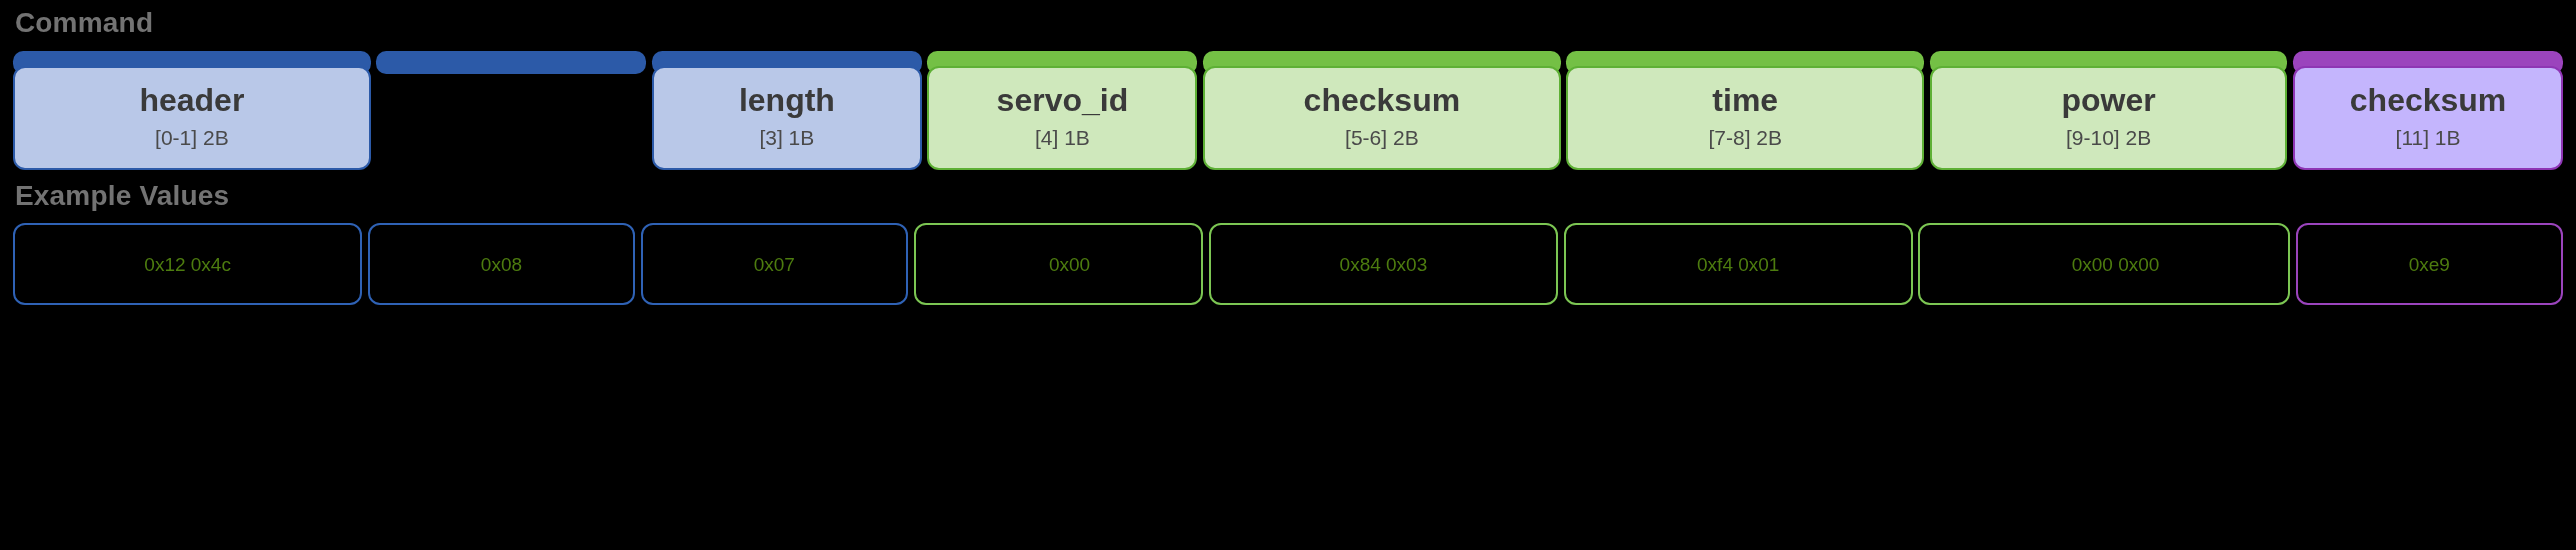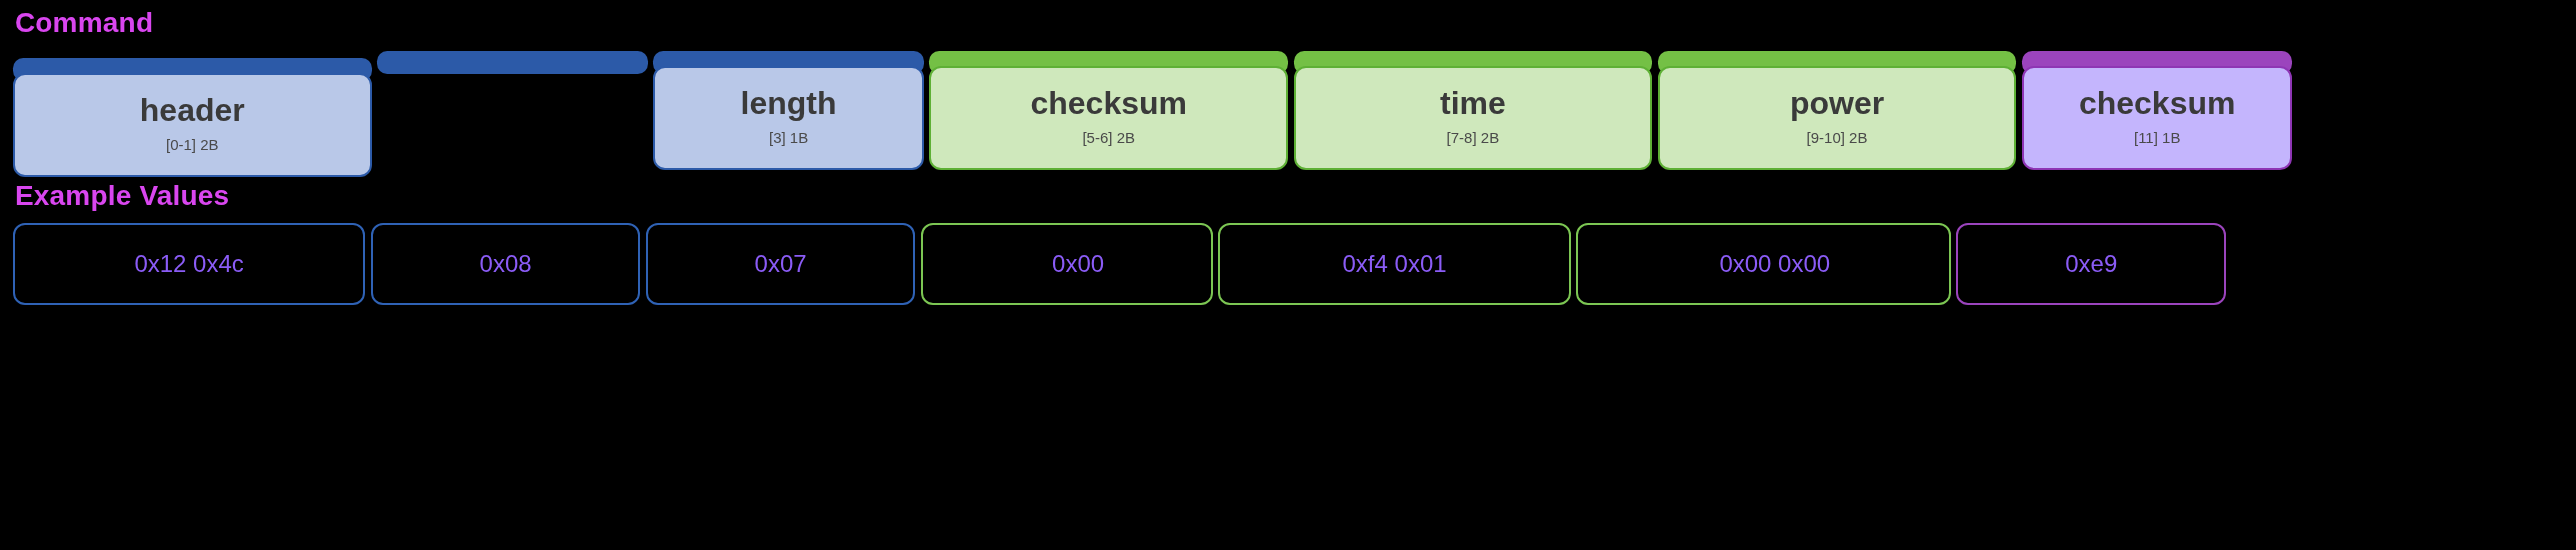--- a/index.html
+++ b/index.html
@@ -22,21 +22,21 @@
     width: 2576px;
     height: 551px;
     padding: 9.3px 13px 0 13px;
     display: flex;
     flex-direction: column;
   }
 
   .section-title {
     font-size: 28px;
     font-weight: bold;
-    color: #d946ef;
+    color: #737373;
     letter-spacing: 0.2px;
     line-height: 1;
     padding-left: 1.9px;
   }
 
   #command-title { margin-bottom: 14px; }
   #example-title { margin-top: 12px; margin-bottom: 13px; }
 
   
   .field-row {
@@ -79,21 +79,21 @@
     font-size: 32px;
     font-weight: bold;
     color: #3a3a3a;
     line-height: 1.05;
     white-space: nowrap;
     text-align: center;
   }
 
   .field-range {
     margin-top: 9.3px;
-    font-size: 15px;
+    font-size: 21px;
     font-weight: normal;
     color: #4a4a4a;
     line-height: 1;
     white-space: nowrap;
     text-align: center;
   }
 
   
   .grp-blue   .field-bar { background: #2c5aa8; }
   .grp-blue   .field-box { background: #b9c8e8; border-color: #2c5aa8; }
@@ -118,54 +118,61 @@
     border-style: solid;
     border-width: 2.8px;
     background: #000000;
     display: flex;
     align-items: center;
     justify-content: center;
     padding: 0 5.6px;
   }
 
   .value-text {
-    font-size: 24px;
+    font-size: 19px;
     font-weight: normal;
-    color: #8b5cf6;
+    color: #4d7c0f;
     white-space: nowrap;
     line-height: 1;
   }
 
   .val-blue   { border-color: #2f62b5; }
   .val-green  { border-color: #7cc653; }
   .val-purple { border-color: #9b44bd; }
 </style>
 </head>
 <body>
 
 <div class="diagram">
 
   <div class="section-title" id="command-title">Command</div>
 
   <div class="field-row">
-      <div class="field-cell grp-blue" style="flex: 0.142487 1 0px; margin-top: 7px;">
+      <div class="field-cell grp-blue" style="flex: 0.142487 1 0px;">
         <div class="field-bar"></div>
         <div class="field-box">
           <div class="field-name">header</div>
           <div class="field-range">[0-1] 2B</div>
         </div>
       </div>
       <div class="field-cell grp-blue" style="flex: 0.107513 1 0px;">
         <div class="field-bar"></div>
       </div>
       <div class="field-cell grp-blue" style="flex: 0.107513 1 0px;">
         <div class="field-bar"></div>
         <div class="field-box">
           <div class="field-name">length</div>
           <div class="field-range">[3] 1B</div>
+        </div>
+      </div>
+      <div class="field-cell grp-green" style="flex: 0.107513 1 0px;">
+        <div class="field-bar"></div>
+        <div class="field-box">
+          <div class="field-name">servo_id</div>
+          <div class="field-range">[4] 1B</div>
         </div>
       </div>
       <div class="field-cell grp-green" style="flex: 0.142487 1 0px;">
         <div class="field-bar"></div>
         <div class="field-box">
           <div class="field-name">checksum</div>
           <div class="field-range">[5-6] 2B</div>
         </div>
       </div>
       <div class="field-cell grp-green" style="flex: 0.142487 1 0px;">
@@ -200,20 +207,23 @@
       <div class="value-cell val-blue" style="flex: 0.107513 1 0px;">
         <div class="value-text">0x08</div>
       </div>
       <div class="value-cell val-blue" style="flex: 0.107513 1 0px;">
         <div class="value-text">0x07</div>
       </div>
       <div class="value-cell val-green" style="flex: 0.107513 1 0px; padding-left: 28px;">
         <div class="value-text">0x00</div>
       </div>
       <div class="value-cell val-green" style="flex: 0.142487 1 0px;">
+        <div class="value-text">0x84 0x03</div>
+      </div>
+      <div class="value-cell val-green" style="flex: 0.142487 1 0px;">
         <div class="value-text">0xf4 0x01</div>
       </div>
       <div class="value-cell val-green" style="flex: 0.142487 1 0px; padding-left: 28px;">
         <div class="value-text">0x00 0x00</div>
       </div>
       <div class="value-cell val-purple" style="flex: 0.107513 1 0px;">
         <div class="value-text">0xe9</div>
       </div>
     </div>
 

